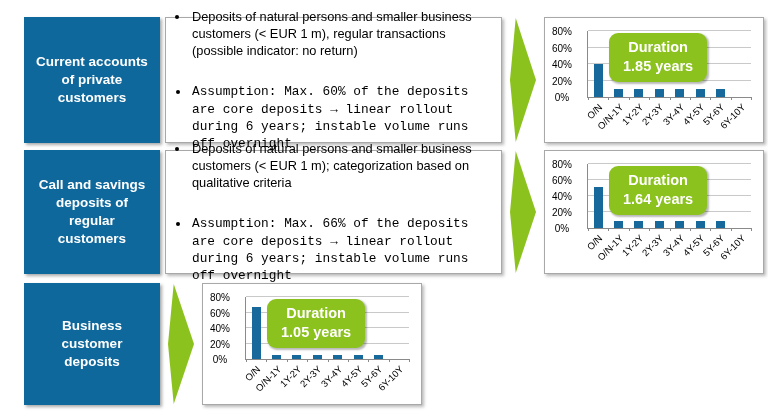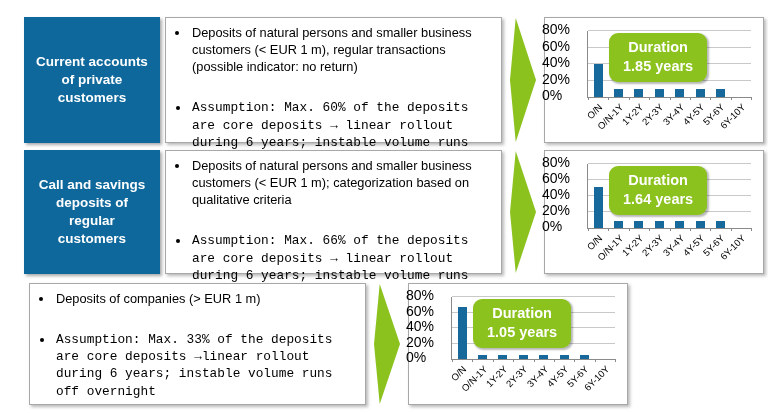--- a/index.html
+++ b/index.html
@@ -15,21 +15,21 @@
   .cat-box {
     width:136px; flex:0 0 136px; background:var(--blue,#0F689C); color:#fff;
     font-weight:bold; font-size:13.5px; line-height:1.32;
     display:flex; align-items:center; justify-content:center; text-align:center;
     white-space:pre-line; box-shadow:2px 2px 3px rgba(100,100,100,0.55);
   }
   .text-box {
     margin-left:5px; width:337px; flex:0 0 337px; background:#fff;
     border:1.4px solid #a8a8a8; box-sizing:border-box;
     box-shadow:2px 2px 3px rgba(100,100,100,0.45);
-    display:flex; align-items:flex-start; padding:6px 6px 6px 4px;
+    display:flex; align-items:center; padding:6px 6px 6px 4px;
   }
   .text-box ul { margin:0; padding-left:20px; font-size:12.8px; line-height:1.34; color:#000; }
   .text-box li { padding-left:2px; }
   .text-box li + li { margin-top:24px;font-family:Liberation Mono, monospace; }
 
   .arrow-zone { width:42px; flex:0 0 42px; position:relative; }
   .arrow {
     position:absolute; left:8px; top:1px; bottom:1px; width:26px;
     background:var(--green,#8CC21E);
     clip-path:polygon(22% 0%, 100% 50%, 22% 100%, 0% 50%);
@@ -40,22 +40,22 @@
     width:220px; flex:0 0 220px; position:relative; background:#fff;
     border:1.4px solid #a8a8a8; box-sizing:border-box;
     box-shadow:2px 2px 3px rgba(100,100,100,0.45);
   }
   .plot {
     position:absolute; left:42px; right:12px; top:13px; bottom:44px;
     border-left:1px solid #8a8a8a; border-bottom:1px solid #8a8a8a;
   }
   .gridline { position:absolute; left:0; right:0; height:1px; background:#c9c9c9; }
   .ylabel {
-    position:absolute; left:-46px; width:40px; text-align:left;
-    font-size:14px; color:#000;
+    position:absolute; left:-46px; width:40px; text-align:center;
+    font-size:10px; color:#000;
   }
   .bar { position:absolute; bottom:0; width:9px; background:var(--barblue,#17689B); }
   .xtick { position:absolute; top:100%; width:1px; height:3px; background:#8a8a8a; }
   .xanchor { position:absolute; top:calc(100% + 3px); width:0; height:0;
     transform:rotate(-45deg); transform-origin:0 0; }
   .xanchor span { position:absolute; right:2px; top:0; white-space:nowrap;
     font-size:9.5px; color:#000; }
   .badge {
     position:absolute; left:64px; top:15px; z-index:2;
     background:var(--green,#8CC21E); color:#fff; font-weight:bold;
@@ -206,26 +206,23 @@
           <div class="xtick" style="left: 75%;"></div>
           <div class="xtick" style="left: 87.5%;"></div>
           <div class="xtick" style="left: 100%;"></div>
         </div>
       <div class="badge">Duration
 1.64 years</div>
     </div>
   </div>
 
   <div class="row row3">
-    <div class="text-box">
-      <ul>
-        <li>Deposits of companies (&gt; EUR 1 m)</li>
-        <li>Assumption: Max. 33% of the deposits are core deposits →linear rollout during 6 years; instable volume runs off overnight</li>
-      </ul>
-    </div>
+    <div class="cat-box">Business
+customer
+deposits</div>
     <div class="arrow-zone">
       <div class="arrow"></div>
     </div>
     <div class="chart-box">
       <div class="plot">
           <div class="ylabel" style="bottom: calc(0% - 6px);">0%</div>
           <div class="gridline" style="bottom: 25%;"></div>
           <div class="ylabel" style="bottom: calc(25% - 6px);">20%</div>
           <div class="gridline" style="bottom: 50%;"></div>
           <div class="ylabel" style="bottom: calc(50% - 6px);">40%</div>

